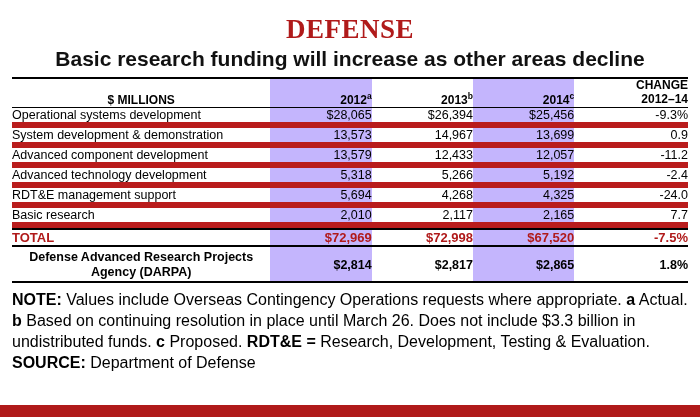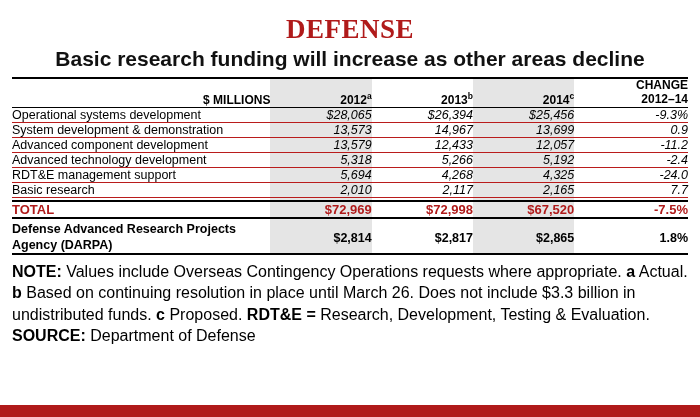--- a/index.html
+++ b/index.html
@@ -46,55 +46,55 @@
     padding: 0;
   }
   .hdr-row th {
     vertical-align: bottom;
     font-weight: bold;
     font-size: 12px;
     padding: 4px 6px 3px 6px;
     border-bottom: 1px solid #000;
     white-space: nowrap;
   }
-  .hdr-label { text-align: right; width: 250px; }
+  .hdr-label { text-align: center; width: 250px; }
   .hdr-year  { text-align: right; width: 98px; }
   .hdr-change{ text-align: right; width: 110px; line-height: 1.15; margin-top: 20px; }
   .hdr-change .l1 { display: block; }
   .hdr-change .l2 { display: block; }
   sup { font-size: 8.5px; vertical-align: super; }
 
   .body-row td {
     padding: 2.5px 6px;
-    border-bottom: 1px solid #b91c1c;
+    border-bottom: 6px solid #b91c1c;
     font-size: 12.5px;
   }
   .body-row td.label { text-align: left; }
-  .body-row td.num { text-align: right; font-style: italic; }
-  .col-shade { background: #e5e5e5; }
+  .body-row td.num { text-align: right; }
+  .col-shade { background: #c4b5fd; }
 
   .total-row td {
     padding: 7px 6px 6px 6px;
     font-weight: bold;
     color: #b01a1a;
     font-size: 13px;
     border-top: 2px solid #000;
     border-bottom: 2px solid #000;
   }
   .total-row td.label { text-align: left; }
   .total-row td.num { text-align: right; }
 
   .darpa-row td {
     padding: 7px 6px 7px 6px;
     font-weight: bold;
     font-size: 12.5px;
     vertical-align: middle;
     border-bottom: 2px solid #000;
   }
-  .darpa-row td.label { text-align: left; line-height: 1.25; }
+  .darpa-row td.label { text-align: center; line-height: 1.25; }
   .darpa-row td.num { text-align: right; }
 
   .spacer-row td { height: 4px; border: none; padding: 0; }
 
   .note {
     font-size: 16px;
     line-height: 1.32;
     margin-top: 6px;
     text-align: left;
   }

